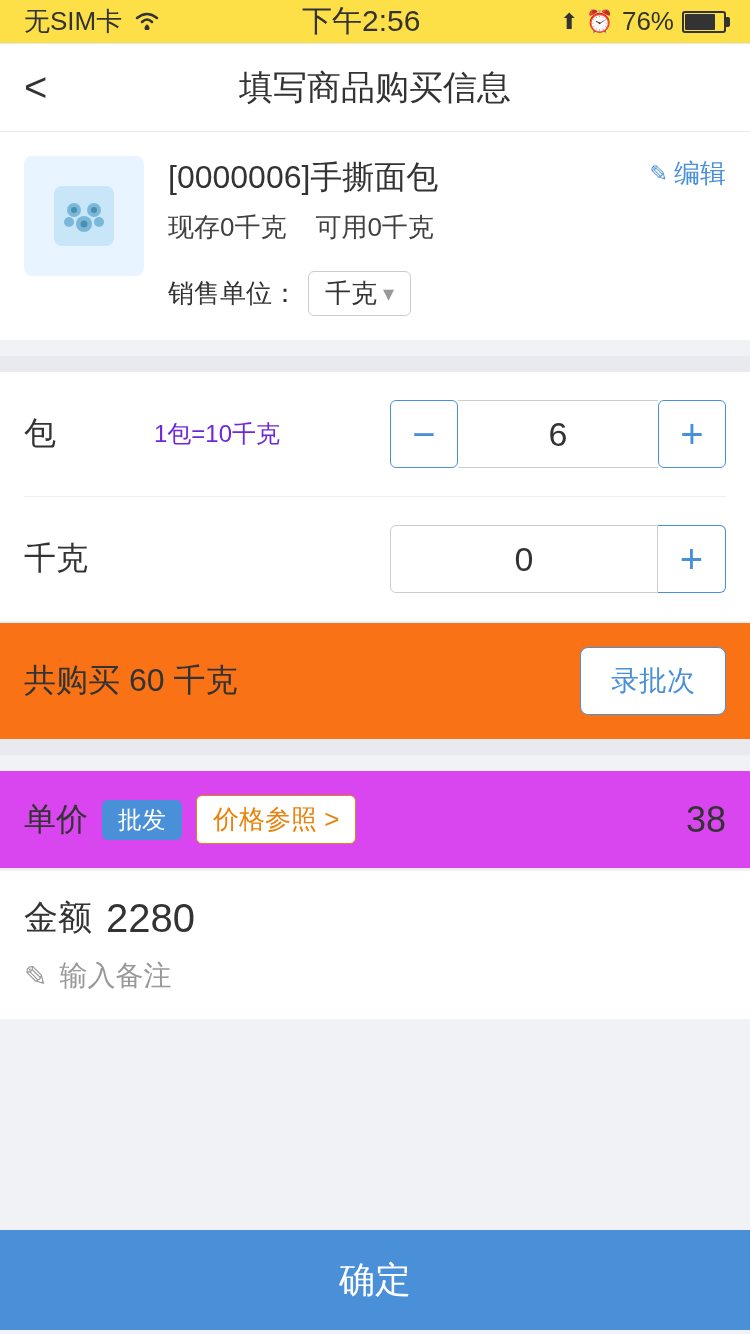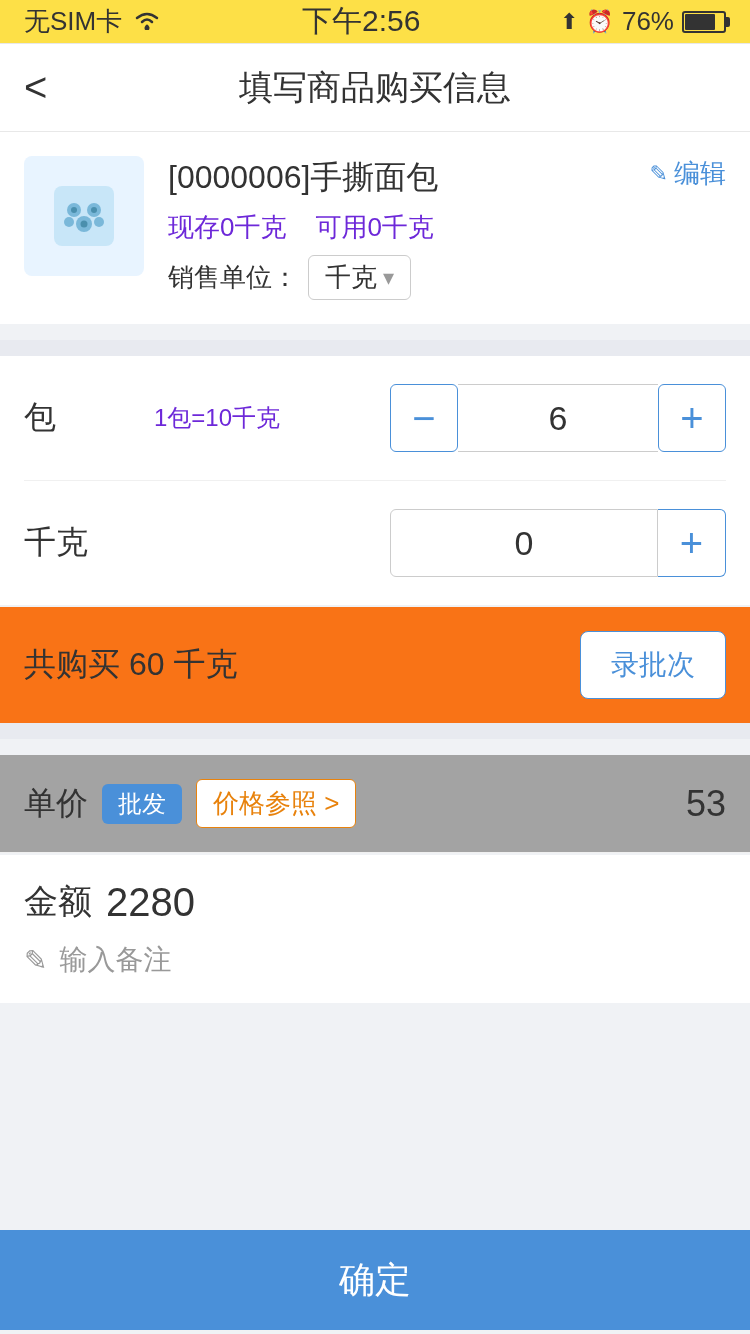--- a/index.html
+++ b/index.html
@@ -76,22 +76,22 @@
     .product-image svg { width: 60px; height: 60px; }
     .product-info { flex: 1; }
     .product-name {
       font-size: 32px;
       color: #333;
       font-weight: 500;
       margin-bottom: 10px;
     }
     .product-stock {
       font-size: 26px;
-      color: #6d28d9;
-      margin-bottom: 10px;
+      color: #404040;
+      margin-bottom: 26px;
     }
     .product-unit {
       font-size: 26px;
       color: #333;
       display: flex;
       align-items: center;
       gap: 10px;
     }
     .unit-selector {
       border: 1px solid #ccc;
@@ -213,21 +213,21 @@
       color: #4a90d9;
       background: #fff;
       border-radius: 8px;
       padding: 14px 30px;
       font-size: 28px;
       cursor: pointer;
     }
 
     
     .price-section {
-      background: #a3a3a3;
+      background: #d946ef;
       padding: 24px;
       margin-top: 16px;
       display: flex;
       align-items: center;
       border-bottom: 1px solid #f0f0f0;
     }
     .price-label {
       font-size: 32px;
       color: #333;
       margin-right: 14px;
@@ -446,21 +446,21 @@
     <span class="summary-text">共购买 60 千克</span>
     <button class="batch-btn">录批次</button>
   </div>
 
   <div class="section-divider"></div>
 
   <div class="price-section">
     <span class="price-label">单价</span>
     <span class="price-tag">批发</span>
     <button class="price-ref-btn">价格参照 &gt;</button>
-    <span class="price-value">53</span>
+    <span class="price-value">38</span>
   </div>
 
   <div class="amount-section">
     <div class="amount-row">
       <span class="amount-label">金额</span>
       <span class="amount-value">2280</span>
     </div>
     <div class="remark-row">
       <span style="font-size:28px; color:#999;">✎</span>
       <span>输入备注</span>

